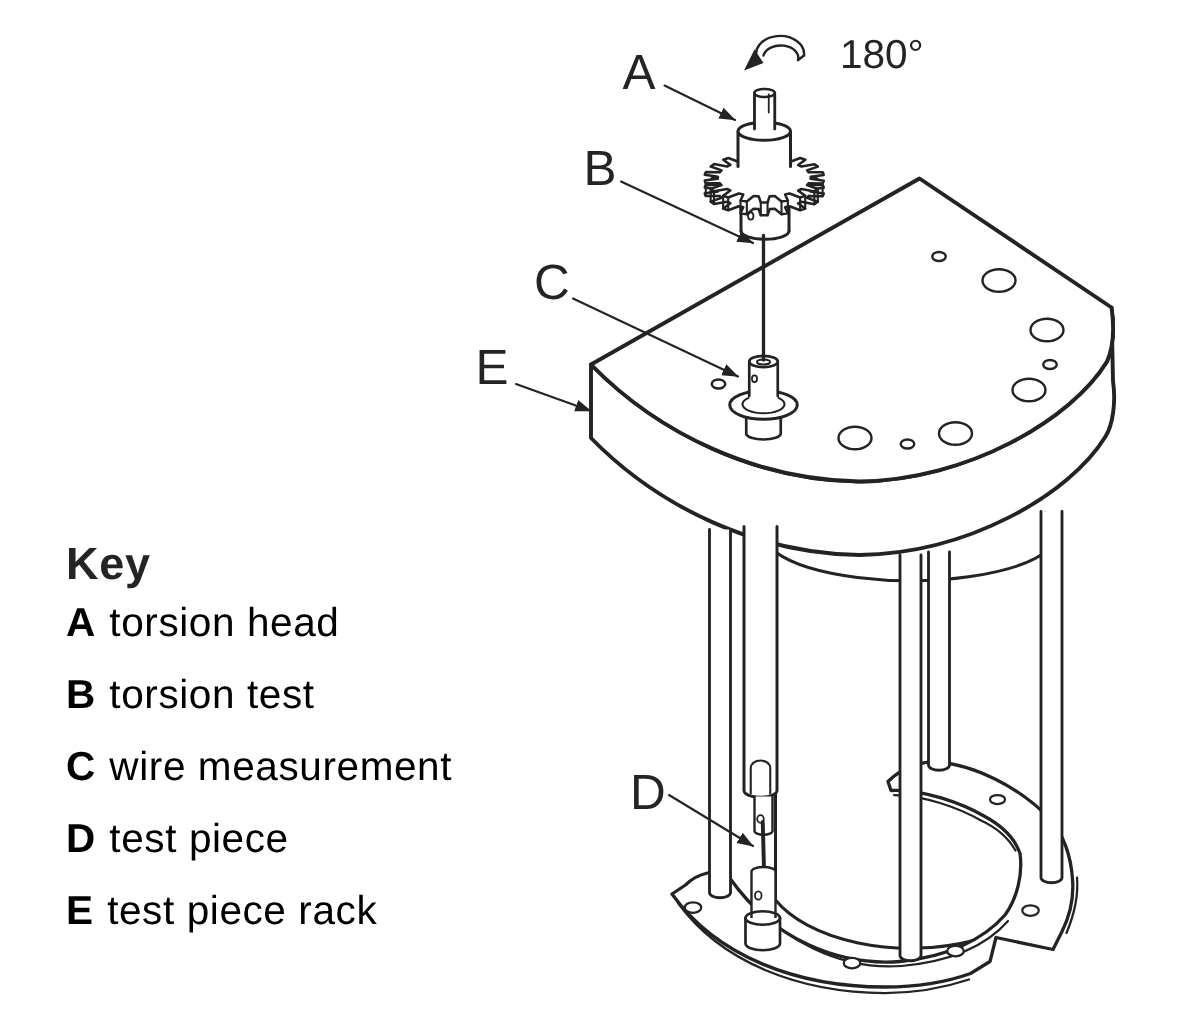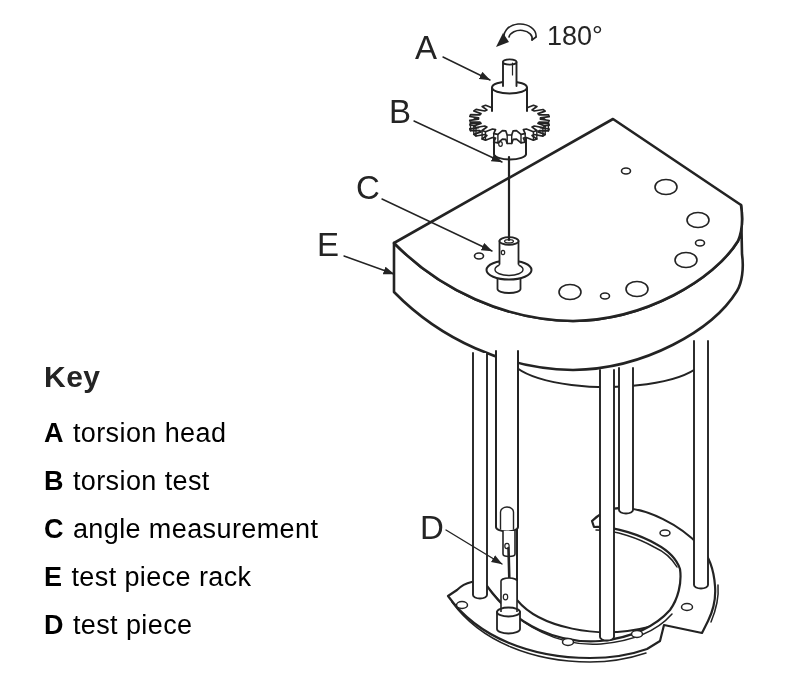--- a/index.html
+++ b/index.html
@@ -3,21 +3,21 @@
 <meta charset="utf-8">
 <style>
   html,body{margin:0;padding:0;background:#fff;}
   .stage{position:relative;width:800px;height:680px;background:#fff;overflow:hidden;
          font-family:"Liberation Sans", sans-serif;}
   .stage svg{position:absolute;left:0;top:0;}
   .txt{position:absolute;color:#242424;white-space:nowrap;user-select:none;}
   .part-label{font-size:33px;font-weight:400;line-height:1;}
   .angle-label{font-size:27px;font-weight:400;line-height:1;}
   .key-block{position:absolute;left:44px;top:362px;}
-  .key-title{font-size:30px;font-weight:700;line-height:1;margin-bottom:28px;letter-spacing:.5px;}
+  .key-title{font-size:30px;font-weight:700;line-height:1;margin-bottom:10px;letter-spacing:.5px;}
   .key-row{font-size:27px;font-weight:400;line-height:1;margin-bottom:21px;letter-spacing:.4px;}
   .key-row b{font-weight:700;margin-right:9px;}
   path,ellipse,line{vector-effect:non-scaling-stroke;}
 </style>
 </head>
 <body>
 
 <div class="stage">
 
 <svg width="800" height="680" viewBox="0 0 800 680">
@@ -178,24 +178,24 @@
       <line x1="446" y1="530" x2="502" y2="564" marker-end="url(#arr)"></line>
     </g>
   </g>
 </svg>
 
 <div class="txt part-label" style="left:415px;top:31px">A</div>
 <div class="txt part-label" style="left:389px;top:95px">B</div>
 <div class="txt part-label" style="left:356px;top:171px">C</div>
 <div class="txt part-label" style="left:317px;top:228px">E</div>
 <div class="txt part-label" style="left:420px;top:511px">D</div>
-<div class="txt angle-label" style="left:547px;top:23px">180°</div>
+<div class="txt angle-label" style="left:560px;top:23px">180°</div>
 
 <div class="key-block">
   <div class="key-title txt" style="position:static">Key</div>
   <div class="key-row"><b>A</b><span>torsion head</span></div>
   <div class="key-row"><b>B</b><span>torsion test</span></div>
-  <div class="key-row"><b>C</b><span>angle measurement</span></div>
+  <div class="key-row"><b>C</b><span>wire measurement</span></div>
+  <div class="key-row"><b>D</b><span>test piece</span></div>
   <div class="key-row"><b>E</b><span>test piece rack</span></div>
-  <div class="key-row"><b>D</b><span>test piece</span></div>
 </div>
 
 </div>
 
 </body></html>

